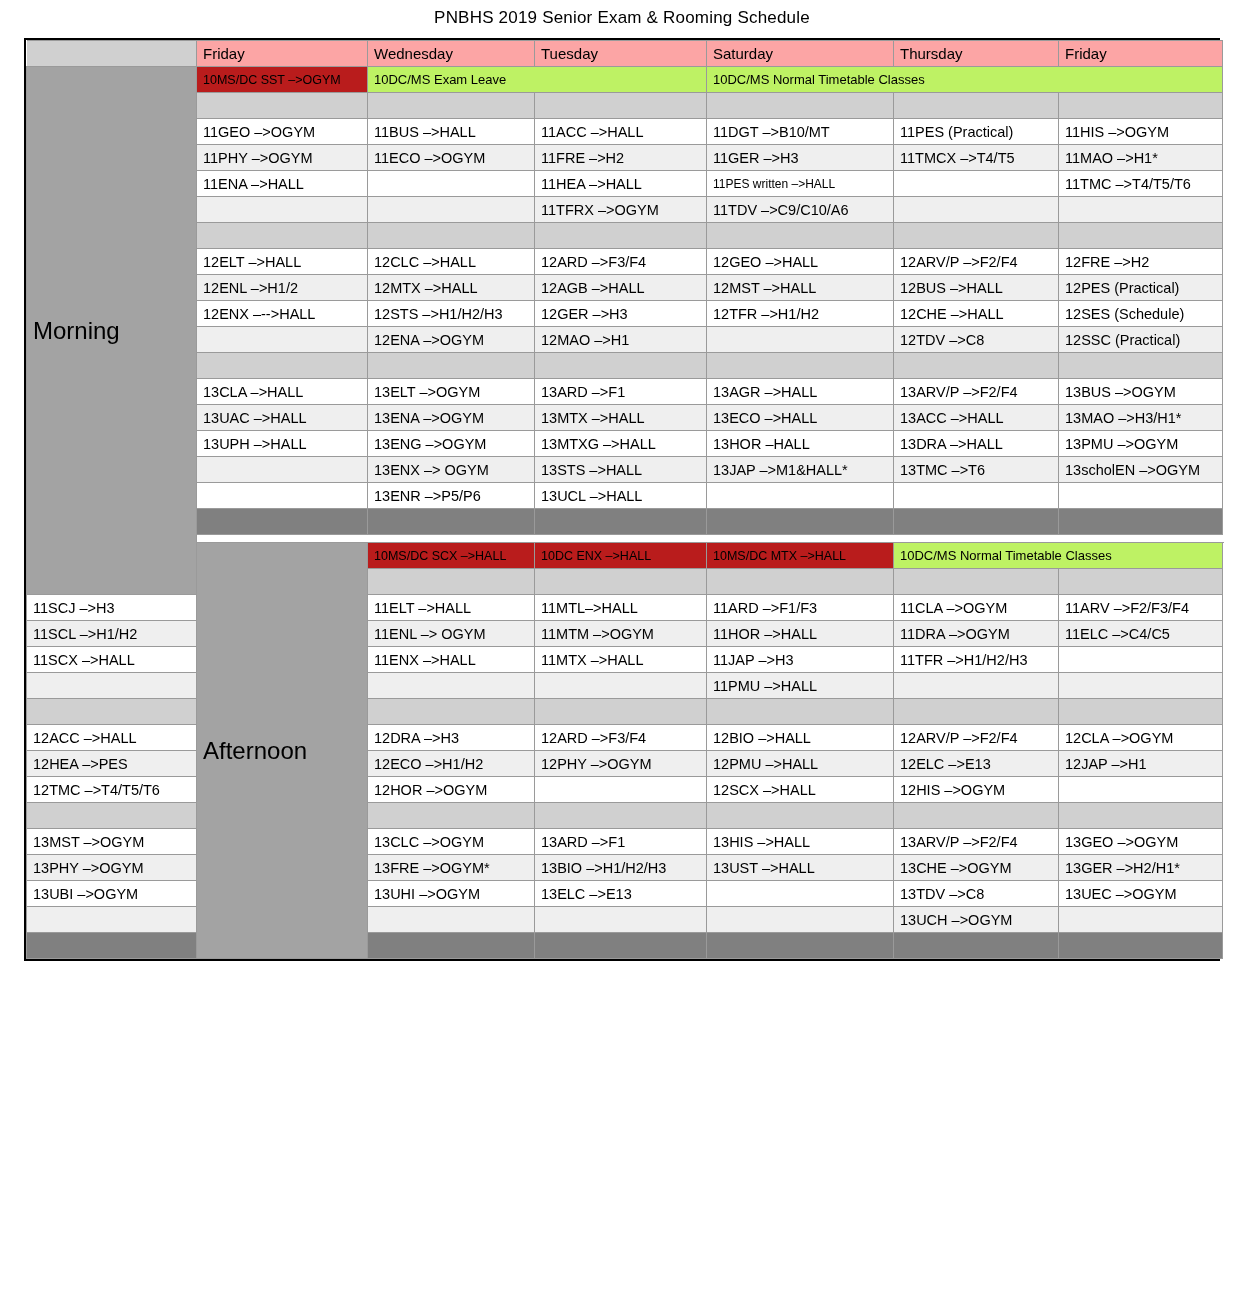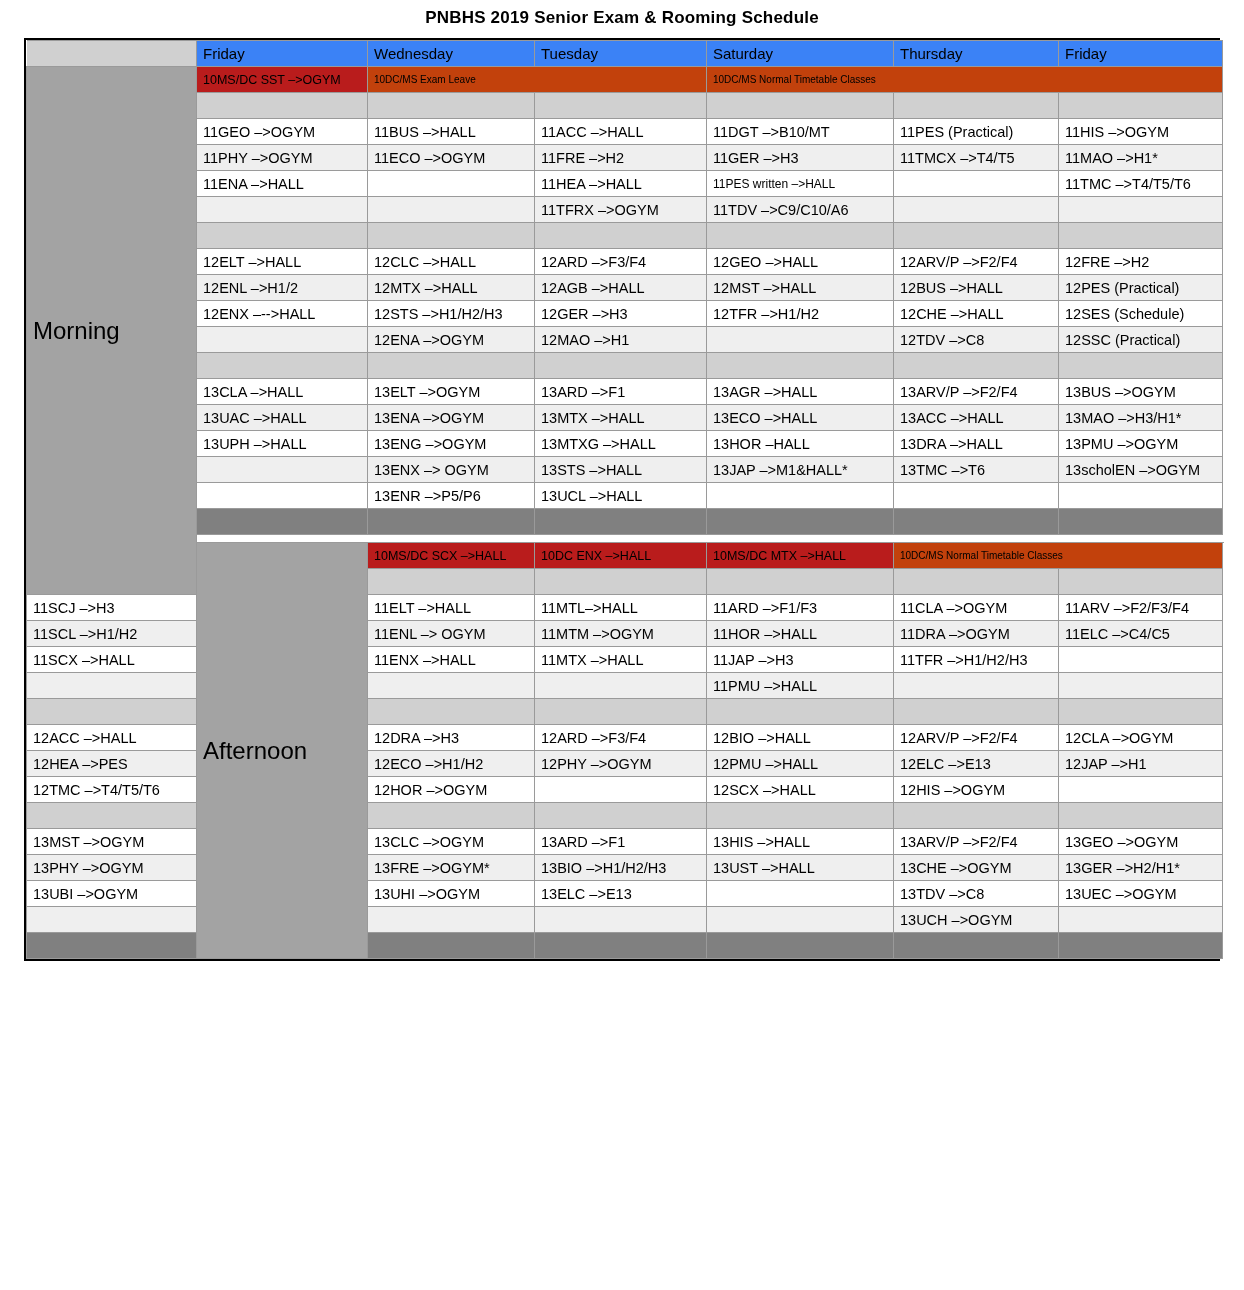--- a/index.html
+++ b/index.html
@@ -10,21 +10,21 @@
   body {
     width: 1244px;
     height: 1290px;
     font-family: "Liberation Sans", sans-serif;
     color: #000000;
     position: relative;
   }
   #title {
     text-align: center;
     font-size: 17px;
-    font-weight: bold;
+    font-weight: normal;
     padding: 8px 0 10px 0;
     letter-spacing: 0.2px;
   }
   .sheet {
     margin: 0 24px;
     border: 2px solid #000000;
     box-sizing: border-box;
     width: 1196px;
   }
   table.grid {
@@ -46,42 +46,42 @@
   }
   col.c-side   { width: 170px; }
   col.c-day    { width: 171px; }
   col.c-day2   { width: 167px; }
   col.c-day3   { width: 172px; }
   col.c-day4   { width: 187px; }
   col.c-day5   { width: 165px; }
   col.c-day6   { width: 164px; }
 
   .hdr th {
-    background: #3b82f6;
+    background: #fca5a5;
     font-weight: bold;
     font-size: 15px;
     border: 1px solid #7a7a7a;
     height: 30px;
   }
   .hdr th.corner {
     background: #d0d0d0;
     border-left: none;
   }
   .sidecell {
     background: #a3a3a3;
     text-align: center;
     font-weight: bold;
     font-size: 24px;
     border: 3px solid #000000;
     vertical-align: middle;
   }
   .blue {
-    background: #c2410c;
+    background: #bef264;
     color: #000000;
-    font-size: 10px;
+    font-size: 13px;
     border: 1px solid #2a5f8f;
   }
   .notecell {
     font-size: 12.5px;
     background: #b91c1c;
   }
   .spacer td {
     background: #d0d0d0;
     height: 16px;
     border: 1px solid #9a9a9a;

